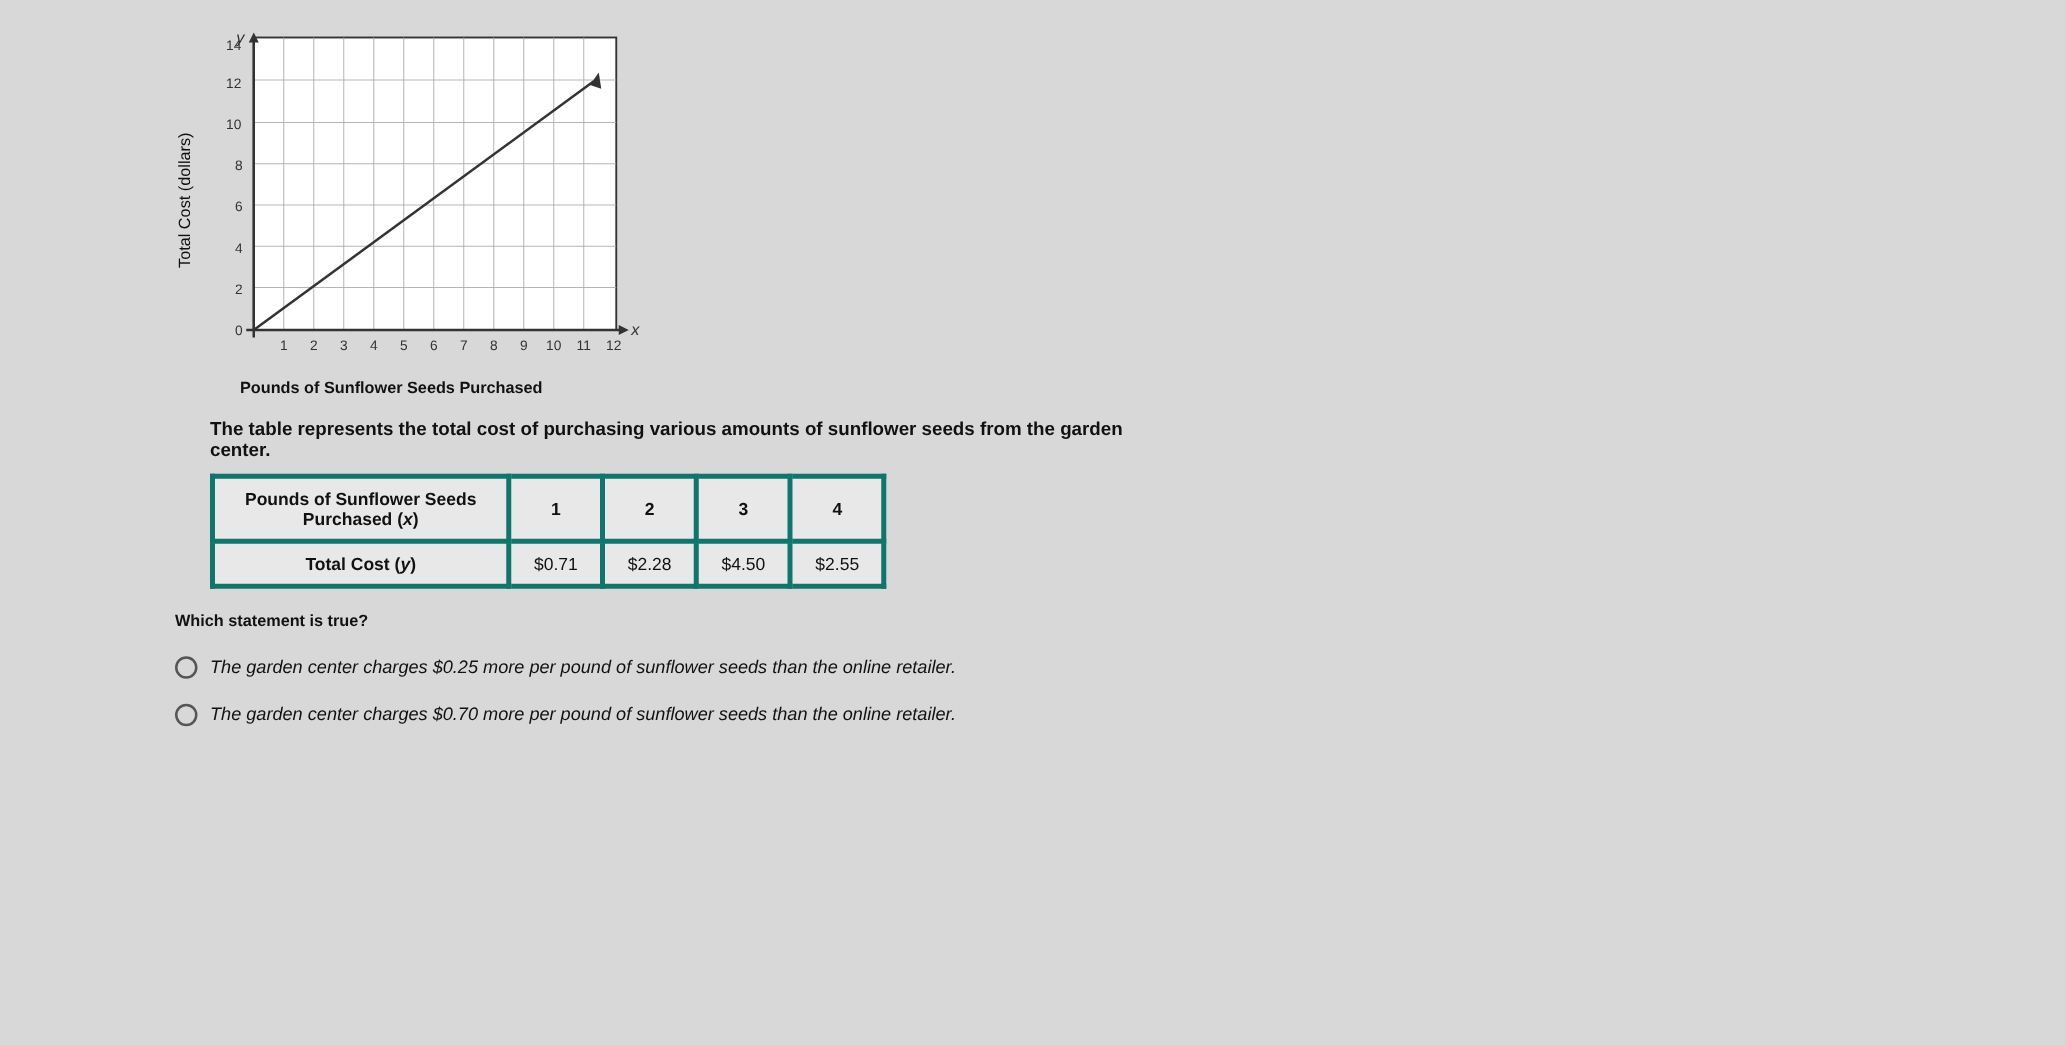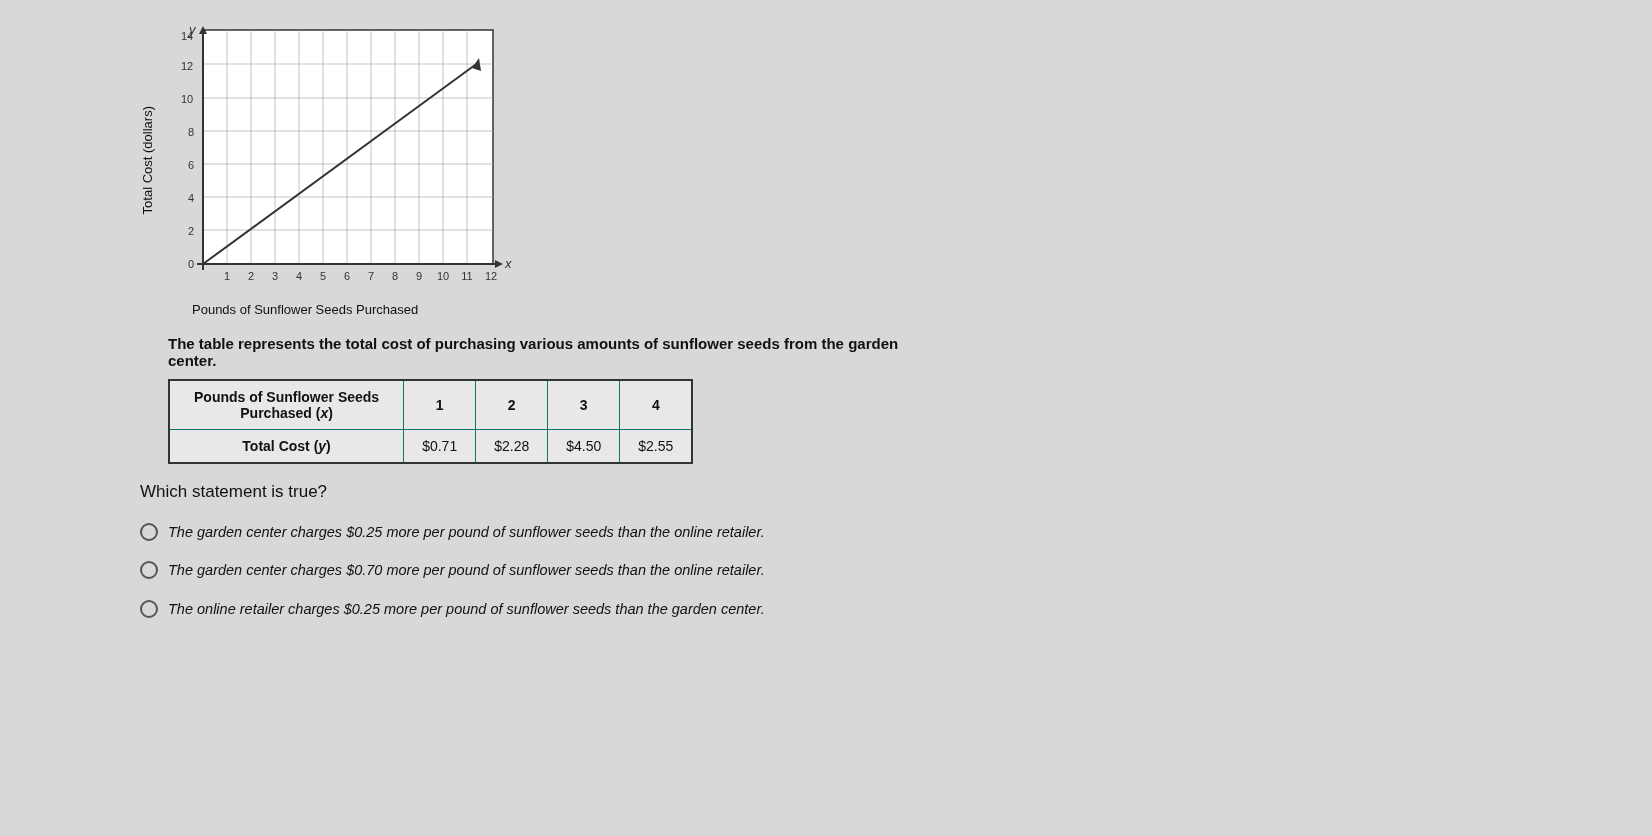--- a/index.html
+++ b/index.html
@@ -47,60 +47,60 @@
       position: relative;
       width: 380px;
       height: 280px;
     }
     svg.graph-svg {
       width: 380px;
       height: 280px;
     }
     .x-axis-label {
       font-size: 13px;
-      font-weight: normal;
+      font-weight: bold;
       text-align: center;
       margin-top: 2px;
       margin-left: 40px;
       padding-left: 12px;
     }
     .table-section {
       margin-bottom: 18px;
       max-width: 800px;
       padding-left: 28px;
     }
     .table-intro {
       font-size: 15px;
       font-weight: bold;
       margin-bottom: 10px;
     }
     .data-table {
       border-collapse: collapse;
       border: 2px solid #333;
     }
     .data-table th, .data-table td {
-      border: 1px solid #0f766e;
+      border: 4px solid #0f766e;
       padding: 8px 18px;
       text-align: center;
       font-size: 14px;
       background: #e8e8e8;
     }
     .data-table th {
       font-weight: bold;
     }
     .data-table .row-header {
       text-align: center;
       font-weight: bold;
       padding: 8px 24px;
       min-width: 200px;
       background: #e8e8e8;
     }
     .question-text {
-      font-size: 17px;
-      font-weight: normal;
+      font-size: 13px;
+      font-weight: bold;
       margin-bottom: 20px;
     }
     .options-section {
       display: flex;
       flex-direction: column;
       gap: 18px;
     }
     .option-item {
       display: flex;
       align-items: flex-start;
@@ -227,19 +227,15 @@
 
   <div class="options-section">
     <div class="option-item">
       <span class="option-radio"></span>
       <span class="option-label">The garden center charges $0.25 more per pound of sunflower seeds than the online retailer.</span>
     </div>
     <div class="option-item">
       <span class="option-radio"></span>
       <span class="option-label">The garden center charges $0.70 more per pound of sunflower seeds than the online retailer.</span>
     </div>
-    <div class="option-item">
-      <span class="option-radio"></span>
-      <span class="option-label">The online retailer charges $0.25 more per pound of sunflower seeds than the garden center.</span>
-    </div>
   </div>
 
 </div>
 
 </body></html>

